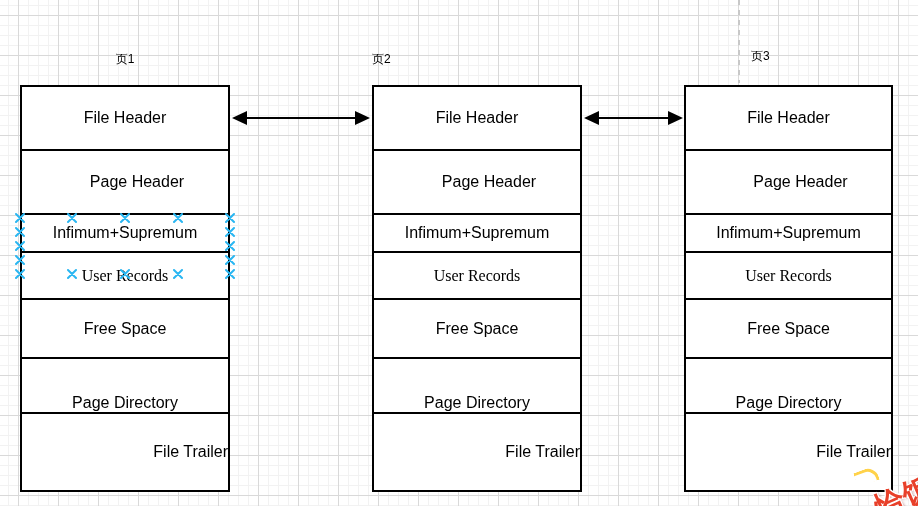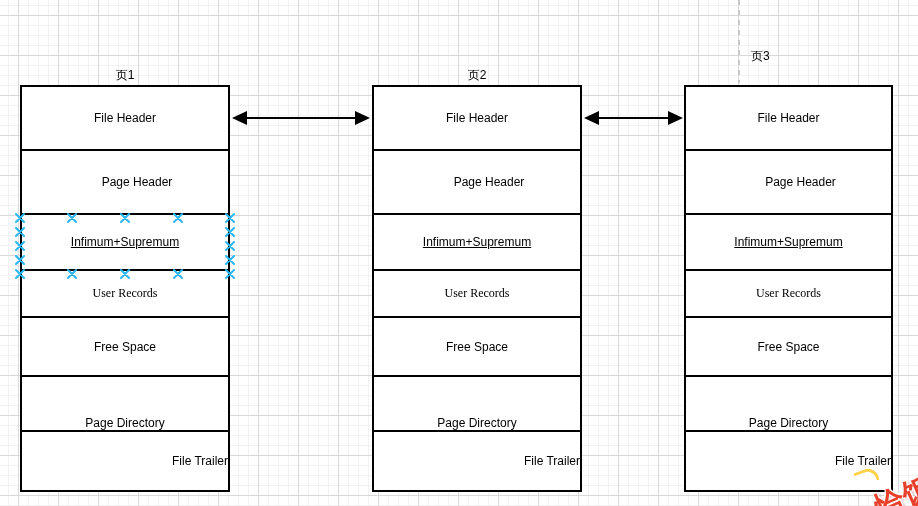--- a/index.html
+++ b/index.html
@@ -14,46 +14,46 @@
     background-color:#ffffff;
     background-image:
       linear-gradient(90deg, #d9d9d9 1px, transparent 1px),
       linear-gradient(#d9d9d9 1px, transparent 1px),
       linear-gradient(90deg, #f2f2f2 1px, transparent 1px),
       linear-gradient(#f2f2f2 1px, transparent 1px);
     background-size:40px 40px,40px 40px,10px 10px,10px 10px;
     background-position:18px 15px,18px 15px,8px 5px,8px 5px;
   }
   .page-label{
-    position:absolute;top:68px;
+    position:absolute;top:52px;
     font-size:12px;color:#000;line-height:14px;
   }
   .pl1{left:20px;width:210px;text-align:center;}
-  .pl2{left:372px;width:210px;text-align:center;}
+  .pl2{left:372px;width:210px;}
   .pl3{left:751px;top:49px;}
   .page{
     position:absolute;top:85px;
     width:210px;height:407px;
     box-sizing:border-box;
     border:2px solid #000;
     background:#fff;
     display:flex;flex-direction:column;
   }
   .p1{left:20px;}
   .p2{left:372px;}
   .p3{left:684px;width:209px;}
   .cell{
     box-sizing:border-box;
     border-bottom:2px solid #000;
     display:flex;align-items:center;justify-content:center;
-    font-size:12px;color:#000;
+    font-size:16px;color:#000;
   }
   .r1{height:64px;}
   .r2{height:64px;padding-left:24px;}
-  .r3{height:56px;text-decoration:underline;}
+  .r3{height:38px;}
   .r4{height:47px;font-family:Liberation Serif, serif;}
   .r5{height:59px;}
   .r6{height:55px;align-items:flex-end;}
   .r7{flex:1;border-bottom:none;justify-content:flex-end;}
   svg.overlay{
     position:absolute;left:0;top:0;
     pointer-events:none;
   }
   .watermark{
     position:absolute;left:710px;top:471px;

